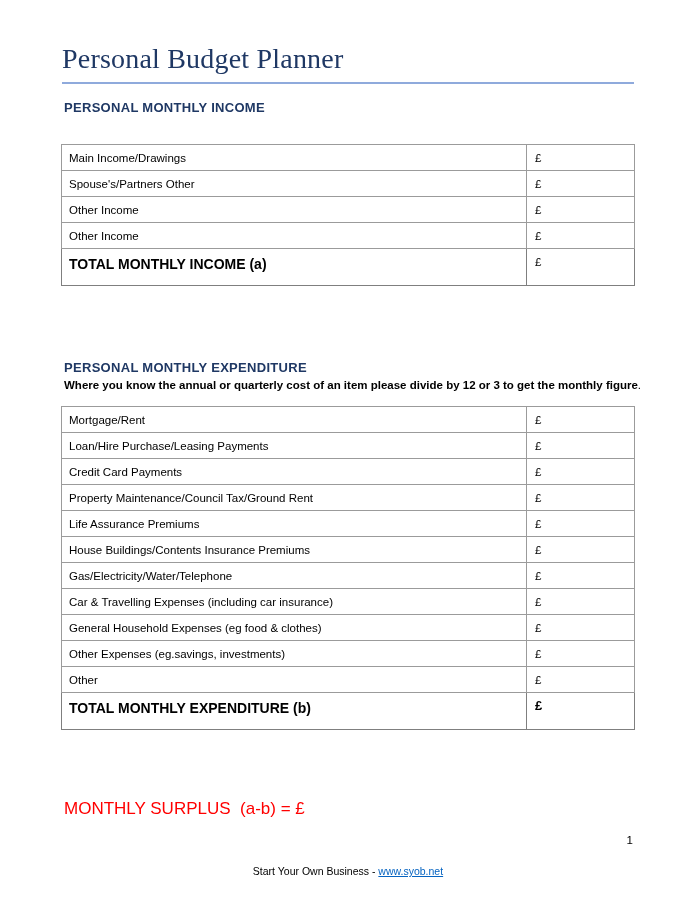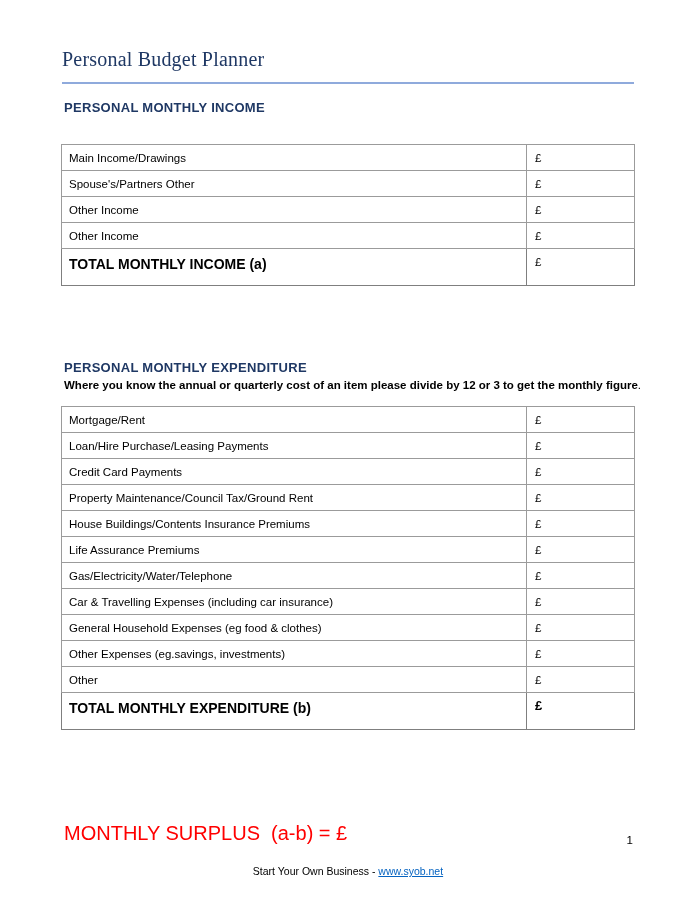--- a/index.html
+++ b/index.html
@@ -22,21 +22,21 @@
     height: 900px;
     background: #ffffff;
   }
 
   
   .doc-title {
     position: absolute;
     left: 62px;
     top: 43px;
     font-family: "Liberation Serif", serif;
-    font-size: 20px;
+    font-size: 28px;
     line-height: 32px;
     color: #1F3864;
     letter-spacing: 0.2px;
     white-space: nowrap;
   }
   .title-rule {
     position: absolute;
     left: 62px;
     top: 82px;
     width: 572px;
@@ -117,25 +117,24 @@
     font-weight: bold;
     font-size: 13px;
   }
 
   
   .surplus-line {
     position: absolute;
     left: 64px;
     top: 798px;
     font-family: "Liberation Sans", sans-serif;
-    font-size: 20px;
+    font-size: 17px;
     line-height: 22px;
     color: #FF0000;
     white-space: pre;
-    margin-top: 24px;
   }
 
   
   .page-number {
     position: absolute;
     left: 0;
     top: 833px;
     width: 633px;
     text-align: right;
     font-family: "Liberation Sans", sans-serif;
@@ -209,25 +208,25 @@
       </tr>
       <tr>
         <td class="label-cell">Credit Card Payments</td>
         <td class="amount-cell">£</td>
       </tr>
       <tr>
         <td class="label-cell">Property Maintenance/Council Tax/Ground Rent</td>
         <td class="amount-cell">£</td>
       </tr>
       <tr>
+        <td class="label-cell">Life Assurance Premiums</td>
+        <td class="amount-cell">£</td>
+      </tr>
+      <tr>
         <td class="label-cell">House Buildings/Contents Insurance Premiums</td>
-        <td class="amount-cell">£</td>
-      </tr>
-      <tr>
-        <td class="label-cell">Life Assurance Premiums</td>
         <td class="amount-cell">£</td>
       </tr>
       <tr>
         <td class="label-cell">Gas/Electricity/Water/Telephone</td>
         <td class="amount-cell">£</td>
       </tr>
       <tr>
         <td class="label-cell">Car &amp; Travelling Expenses (including car insurance)</td>
         <td class="amount-cell">£</td>
       </tr>

